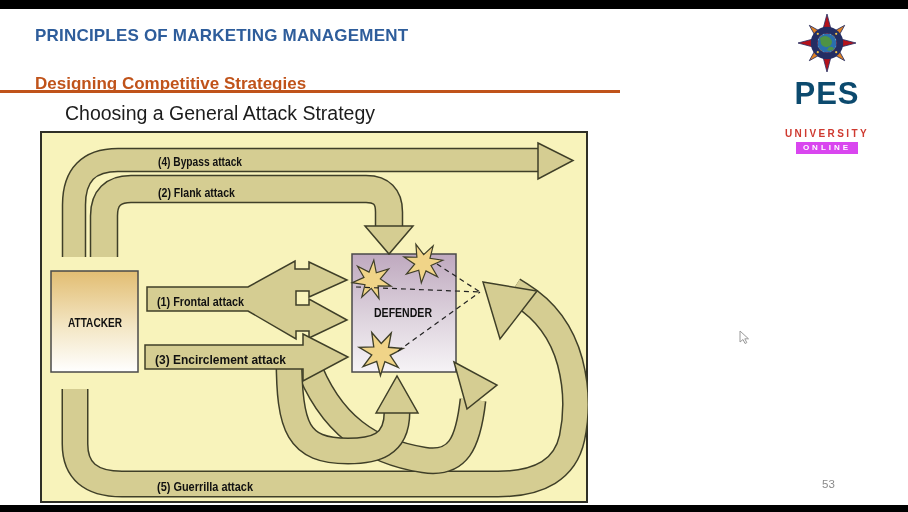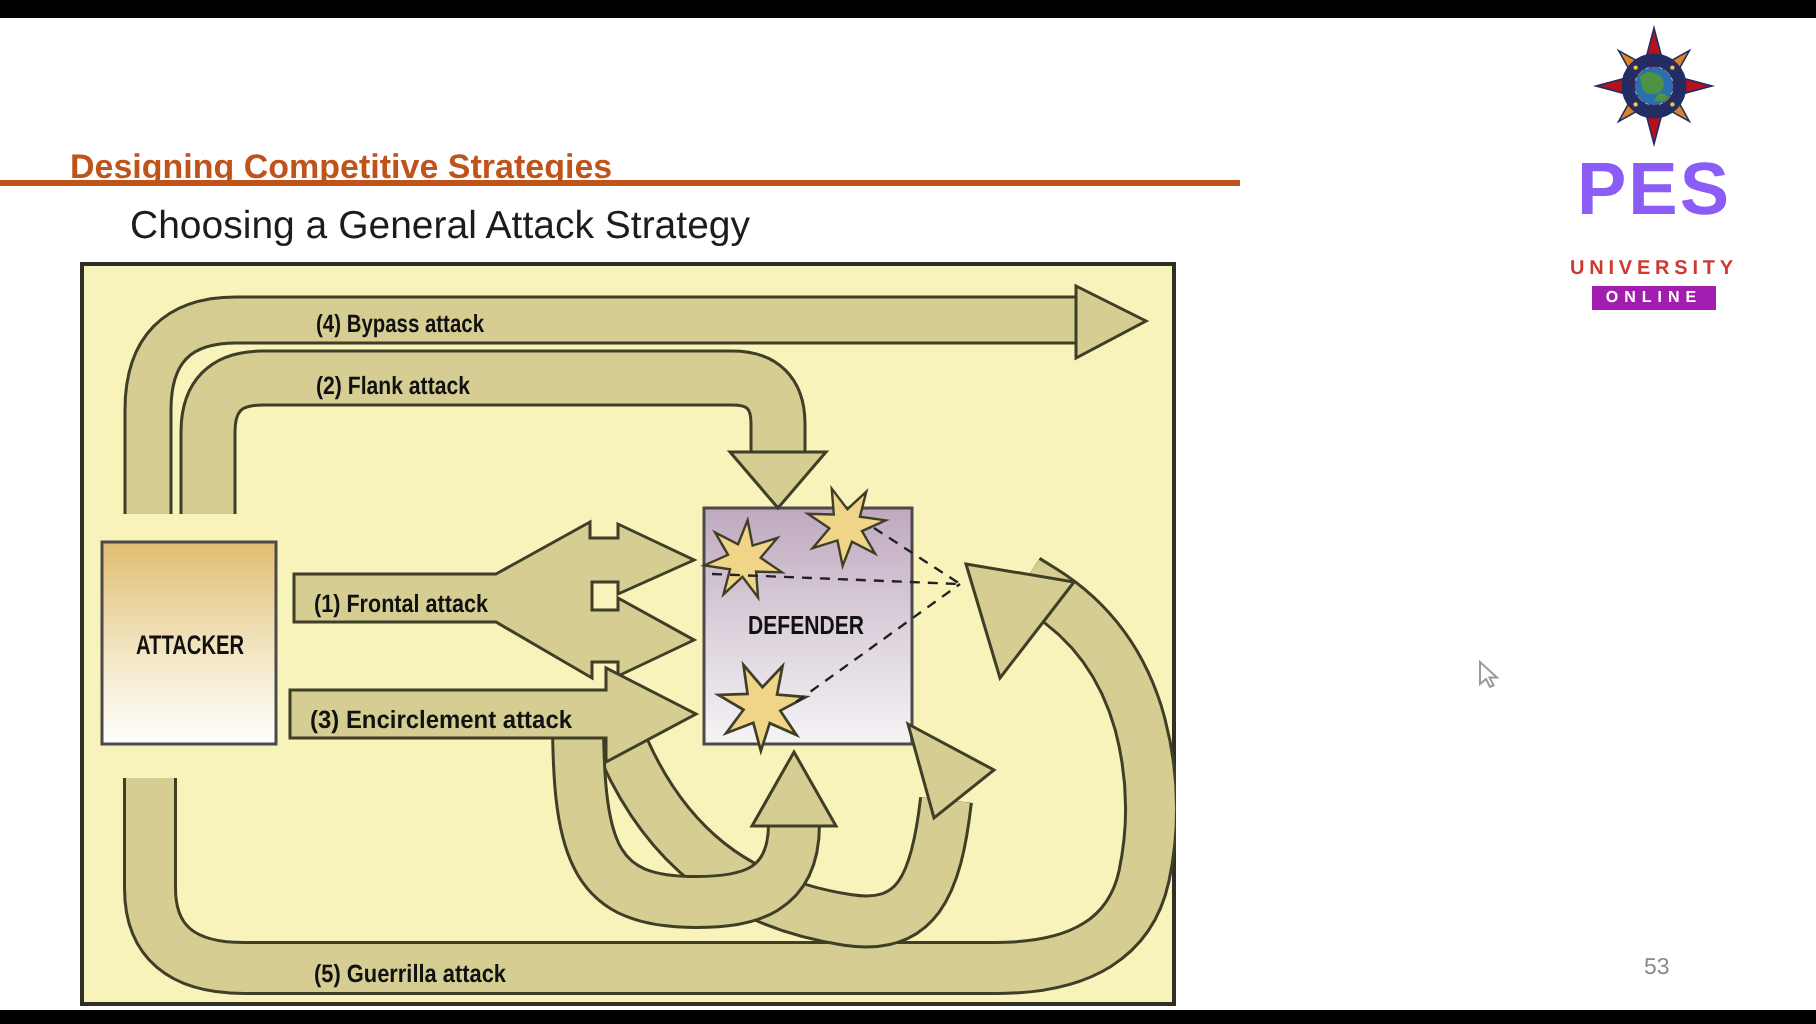--- a/index.html
+++ b/index.html
@@ -7,35 +7,36 @@
   #stage{position:relative;width:908px;height:512px;background:#ffffff;overflow:hidden;}
   .bar{position:absolute;left:0;width:908px;background:#000;}
   #topbar{top:0;height:9px;}
   #bottombar{top:505px;height:7px;}
   #course-title{position:absolute;left:35px;top:26px;font-size:17px;font-weight:700;color:#2e5d9b;letter-spacing:.2px;white-space:nowrap;}
   #lecture-title{position:absolute;left:35px;top:54px;font-size:17px;font-weight:700;color:#c0531a;white-space:nowrap;margin-top:20px;}
   #rule{position:absolute;left:0;top:90px;width:620px;height:3px;background:#c0531a;}
   #slide-title{position:absolute;left:65px;top:102px;font-size:19.5px;font-weight:400;color:#1c1c1c;white-space:nowrap;}
   #diagram{position:absolute;left:40px;top:131px;}
   #logo{position:absolute;left:783px;top:12px;width:88px;text-align:center;}
-  #logo .acronym{font-size:37px;line-height:28px;font-weight:800;color:#8b5cf6;letter-spacing:1px;margin-top:2px;}
+  #logo .acronym{font-size:31px;line-height:28px;font-weight:800;color:#0c4a6e;letter-spacing:1px;margin-top:2px;}
   #logo .university{font-size:10px;font-weight:600;color:#cf3a30;letter-spacing:2.4px;margin-top:20px;}
-  #logo .online-bar{margin:3px auto 0;width:62px;height:12px;background:#a21caf;color:#fff;font-size:8px;font-weight:700;letter-spacing:3px;line-height:12px;}
+  #logo .online-bar{margin:3px auto 0;width:62px;height:12px;background:#d946ef;color:#fff;font-size:8px;font-weight:700;letter-spacing:3px;line-height:12px;}
   #page-number{position:absolute;left:822px;top:478px;font-size:11.5px;color:#8a8a8a;}
   #cursor{position:absolute;left:739px;top:330px;}
   svg text{font-family:"Liberation Sans",sans-serif;}
 </style>
 </head>
 <body>
 
 <div id="stage">
 
   <div id="topbar" class="bar"></div>
   <div id="bottombar" class="bar"></div>
 
+  <div id="course-title">PRINCIPLES OF MARKETING MANAGEMENT</div>
   <div id="lecture-title">Designing Competitive Strategies</div>
   <div id="rule"></div>
   <div id="slide-title">Choosing a General Attack Strategy</div>
 
   <svg id="diagram" width="548" height="372" viewBox="40 131 548 372">
     <defs>
       <linearGradient id="attackerGrad" x1="0" y1="0" x2="0" y2="1">
         <stop offset="0" stop-color="#e2bd72"></stop>
         <stop offset="0.55" stop-color="#f3e6c4"></stop>
         <stop offset="1" stop-color="#ffffff"></stop>

